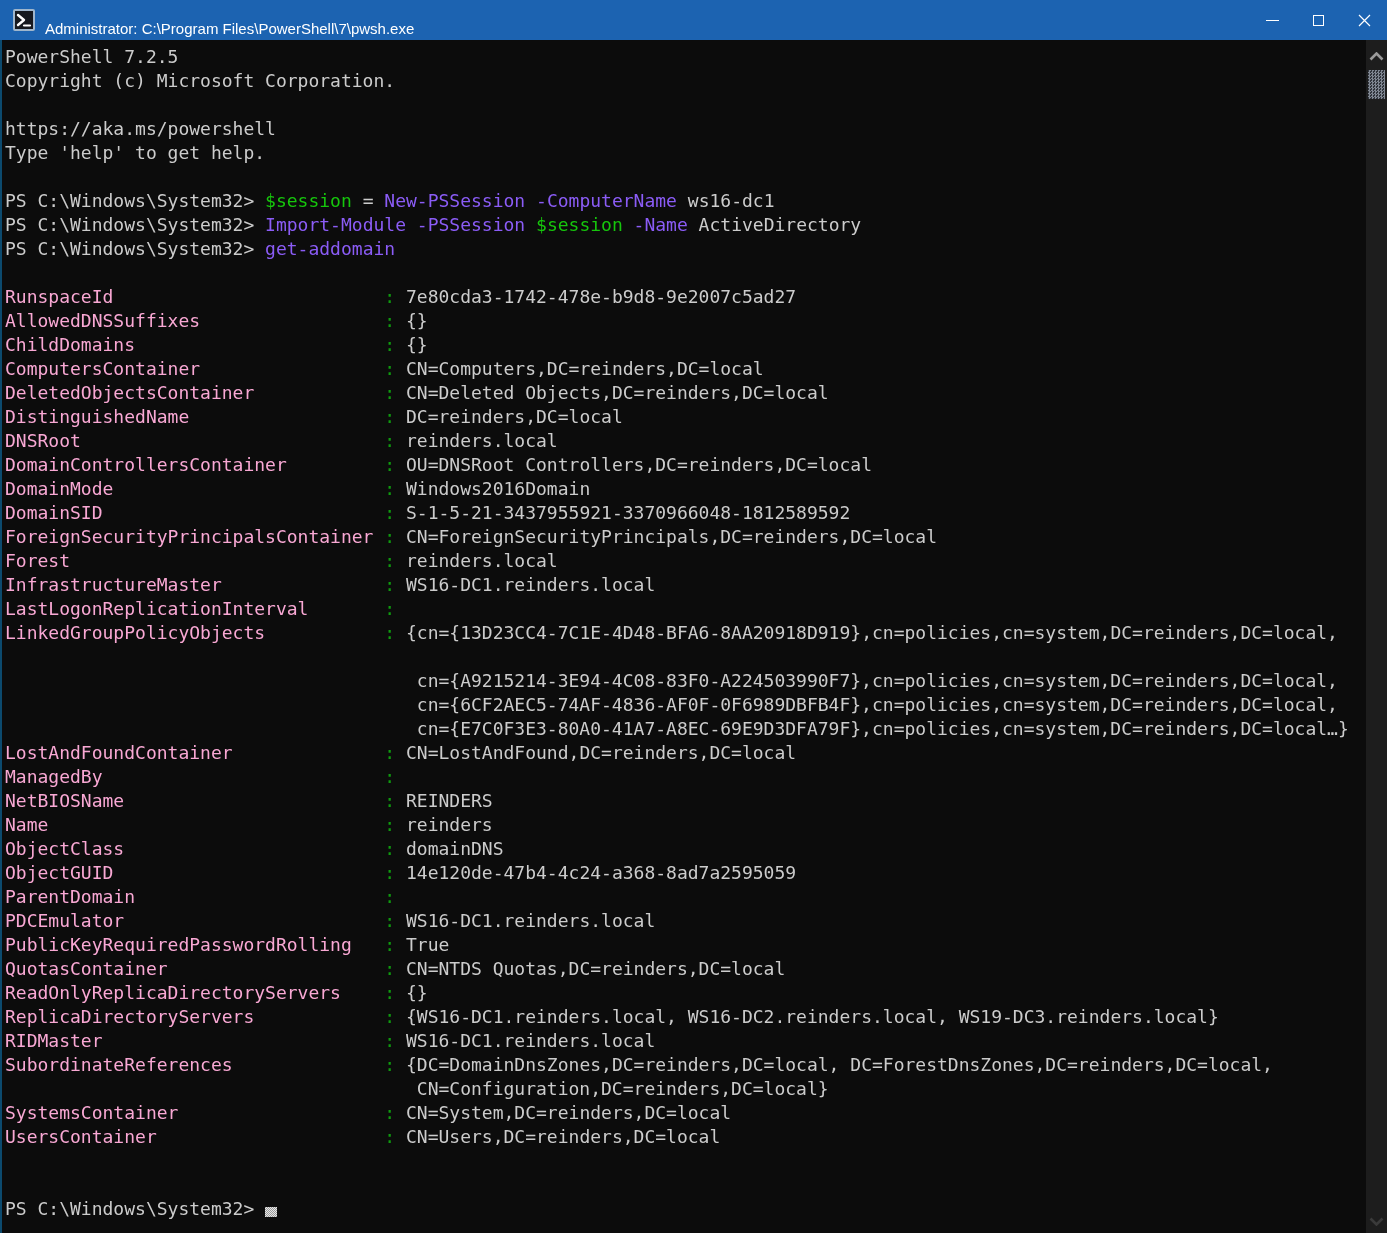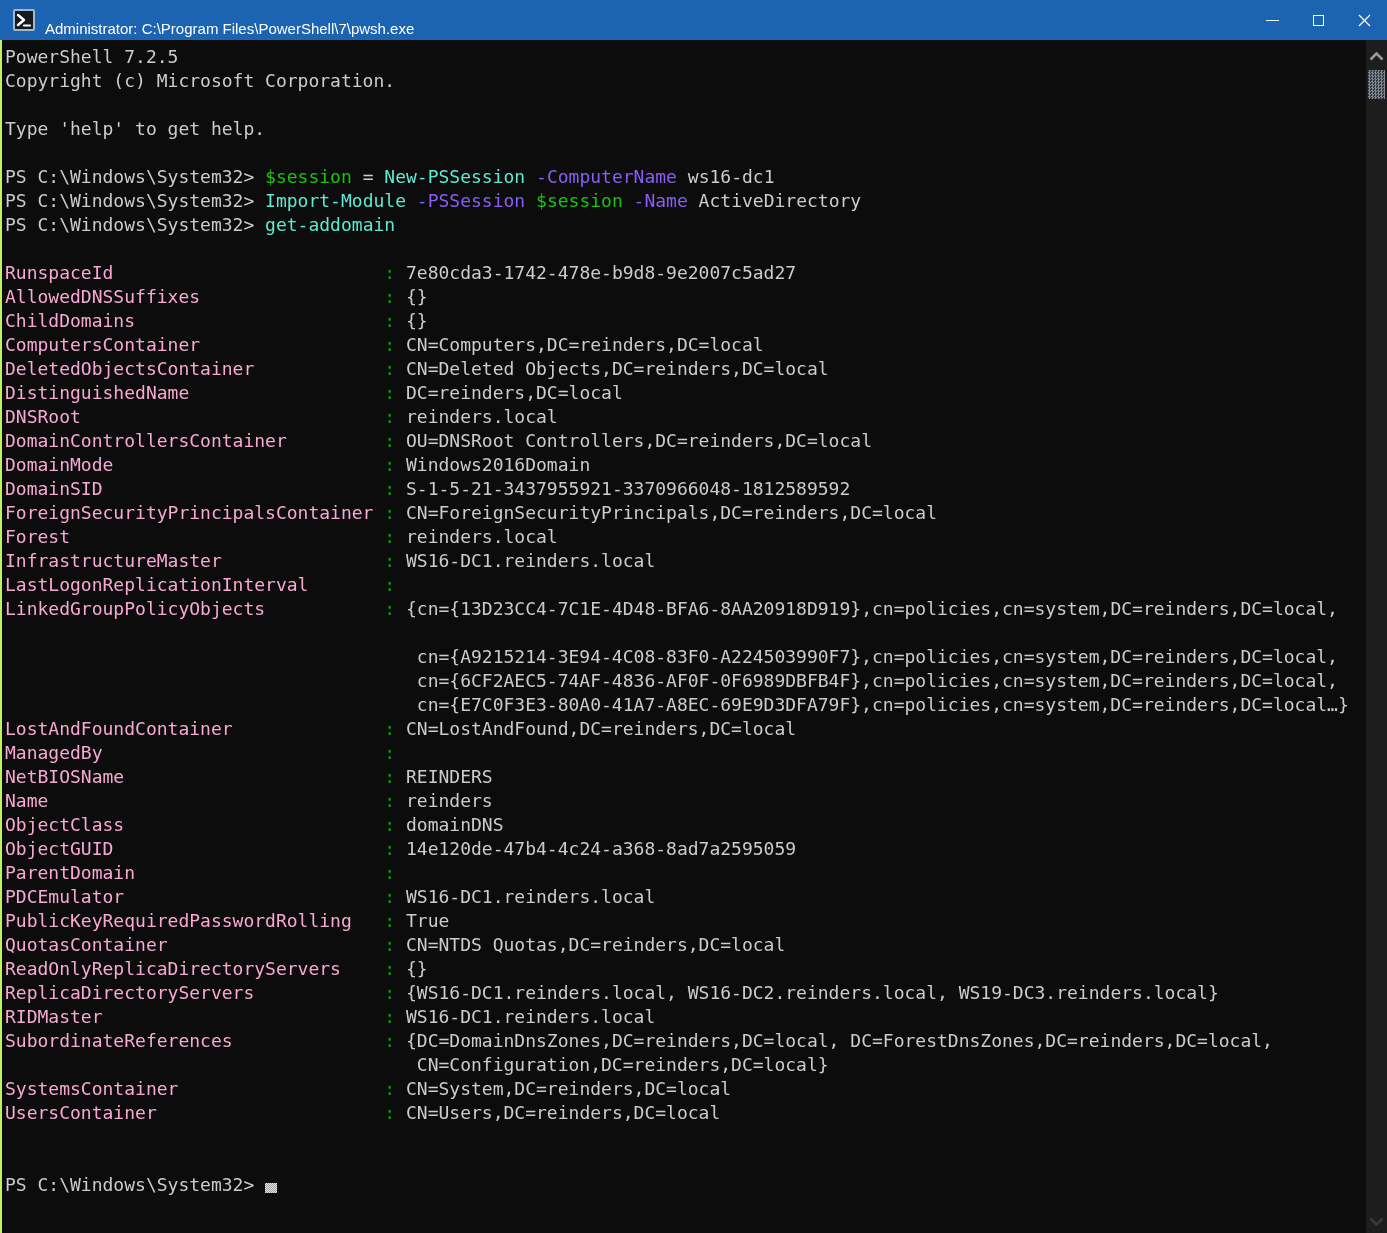--- a/index.html
+++ b/index.html
@@ -16,29 +16,29 @@
   .title-icon svg { position:absolute; inset:0; }
   .title-text { color:#ffffff; font-family:"Liberation Sans", sans-serif; font-size:15px;
                 margin-left:10px; white-space:nowrap; overflow:hidden;margin-top:16px; }
   .controls { margin-left:auto; display:flex; height:40px; }
   .ctrl { width:46px; height:40px; display:flex; align-items:center; justify-content:center; }
   .glyph-min { width:13px; height:1px; background:#fff; }
   .glyph-max { width:11px; height:11px; border:1px solid #fff; }
 
   
   .content { flex:1; display:flex; min-height:0; }
-  .screen { flex:1; background:#0c0c0c; border-left:2px solid #bef264;
+  .screen { flex:1; background:#0c0c0c; border-left:2px solid #0c4a6e;
             padding:5px 0 0 3px; overflow:hidden;
             font-size:18px; line-height:24px; color:#cccccc; }
   .tline { height:24px; white-space:pre; }
 
   .fg    { color:#cccccc; }
   .green { color:#f9a8d4; }
   .colon { color:#0f9b0f; }
-  .cmd   { color:#5eead4; }
+  .cmd   { color:#8b5cf6; }
   .param { color:#8b5cf6;text-align:right; }
   .var   { color:#16c60c; }
   .op    { color:#cccccc; }
 
   .cursor { display:inline-block; width:12px; height:10px; vertical-align:-2px;
             background:conic-gradient(#e8e8e8 90deg,#9a9a9a 90deg 180deg,#e8e8e8 180deg 270deg,#9a9a9a 270deg) 0 0/2px 2px; }
 
   
   .scrollbar { flex:0 0 21px; background:#1d1d1d; position:relative; }
   .sb-up, .sb-down { position:absolute; left:0; width:21px; height:20px;
@@ -75,20 +75,21 @@
         </svg>
       </div>
     </div>
   </div>
 
   <div class="content">
     <div class="screen" id="screen">
         <div class="tline"><span class="fg">PowerShell 7.2.5</span></div>
         <div class="tline"><span class="fg">Copyright (c) Microsoft Corporation.</span></div>
         <div class="tline"></div>
+        <div class="tline"><span class="fg">https://aka.ms/powershell</span></div>
         <div class="tline"><span class="fg">Type 'help' to get help.</span></div>
         <div class="tline"></div>
         <div class="tline"><span class="fg">PS C:\Windows\System32&gt; </span><span class="var">$session</span><span class="fg"> </span><span class="op">=</span><span class="fg"> </span><span class="cmd">New-PSSession</span><span class="fg"> </span><span class="param">-ComputerName</span><span class="fg"> ws16-dc1</span></div>
         <div class="tline"><span class="fg">PS C:\Windows\System32&gt; </span><span class="cmd">Import-Module</span><span class="fg"> </span><span class="param">-PSSession</span><span class="fg"> </span><span class="var">$session</span><span class="fg"> </span><span class="param">-Name</span><span class="fg"> ActiveDirectory</span></div>
         <div class="tline"><span class="fg">PS C:\Windows\System32&gt; </span><span class="cmd">get-addomain</span></div>
         <div class="tline"></div>
         <div class="tline"><span class="green">RunspaceId                        </span><span class="colon"> : </span><span class="fg">7e80cda3-1742-478e-b9d8-9e2007c5ad27</span></div>
         <div class="tline"><span class="green">AllowedDNSSuffixes                </span><span class="colon"> : </span><span class="fg">{}</span></div>
         <div class="tline"><span class="green">ChildDomains                      </span><span class="colon"> : </span><span class="fg">{}</span></div>
         <div class="tline"><span class="green">ComputersContainer                </span><span class="colon"> : </span><span class="fg">CN=Computers,DC=reinders,DC=local</span></div>

